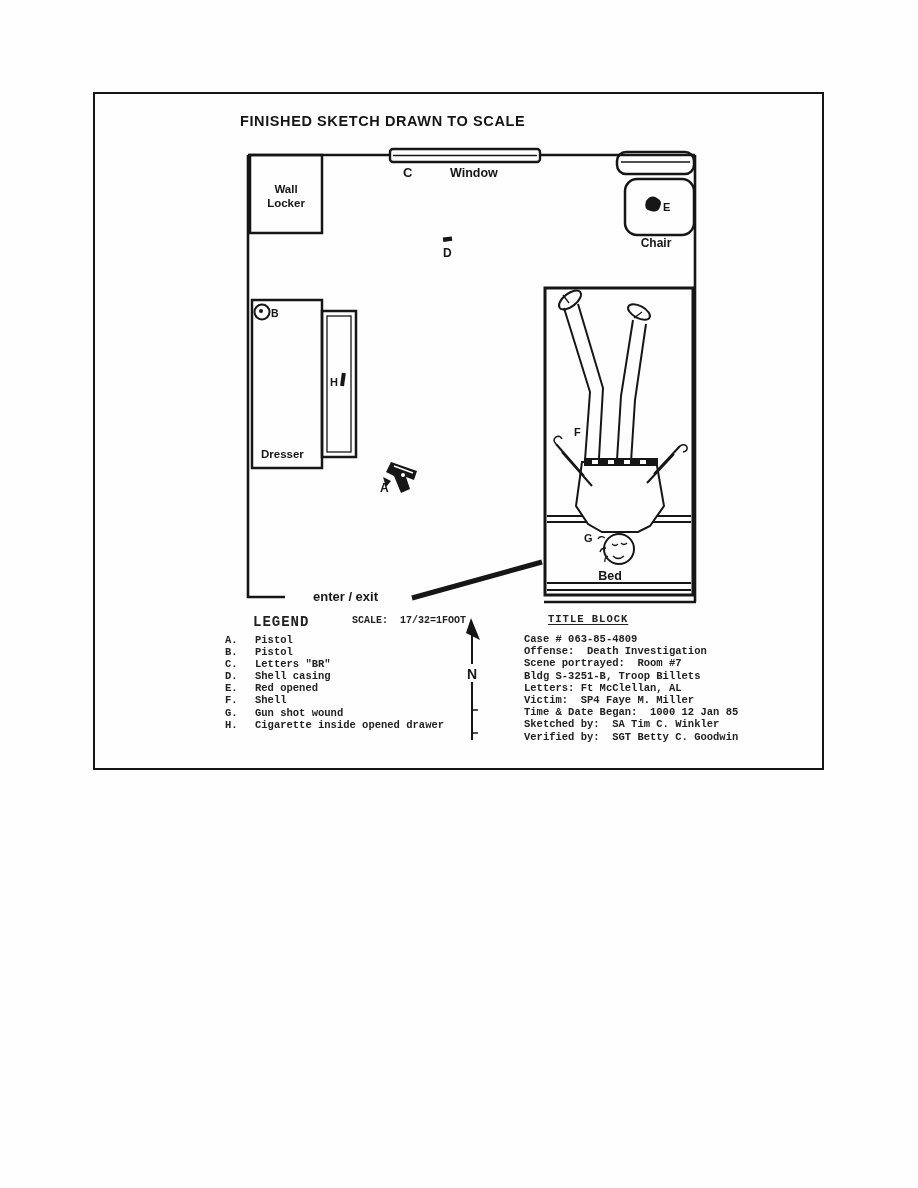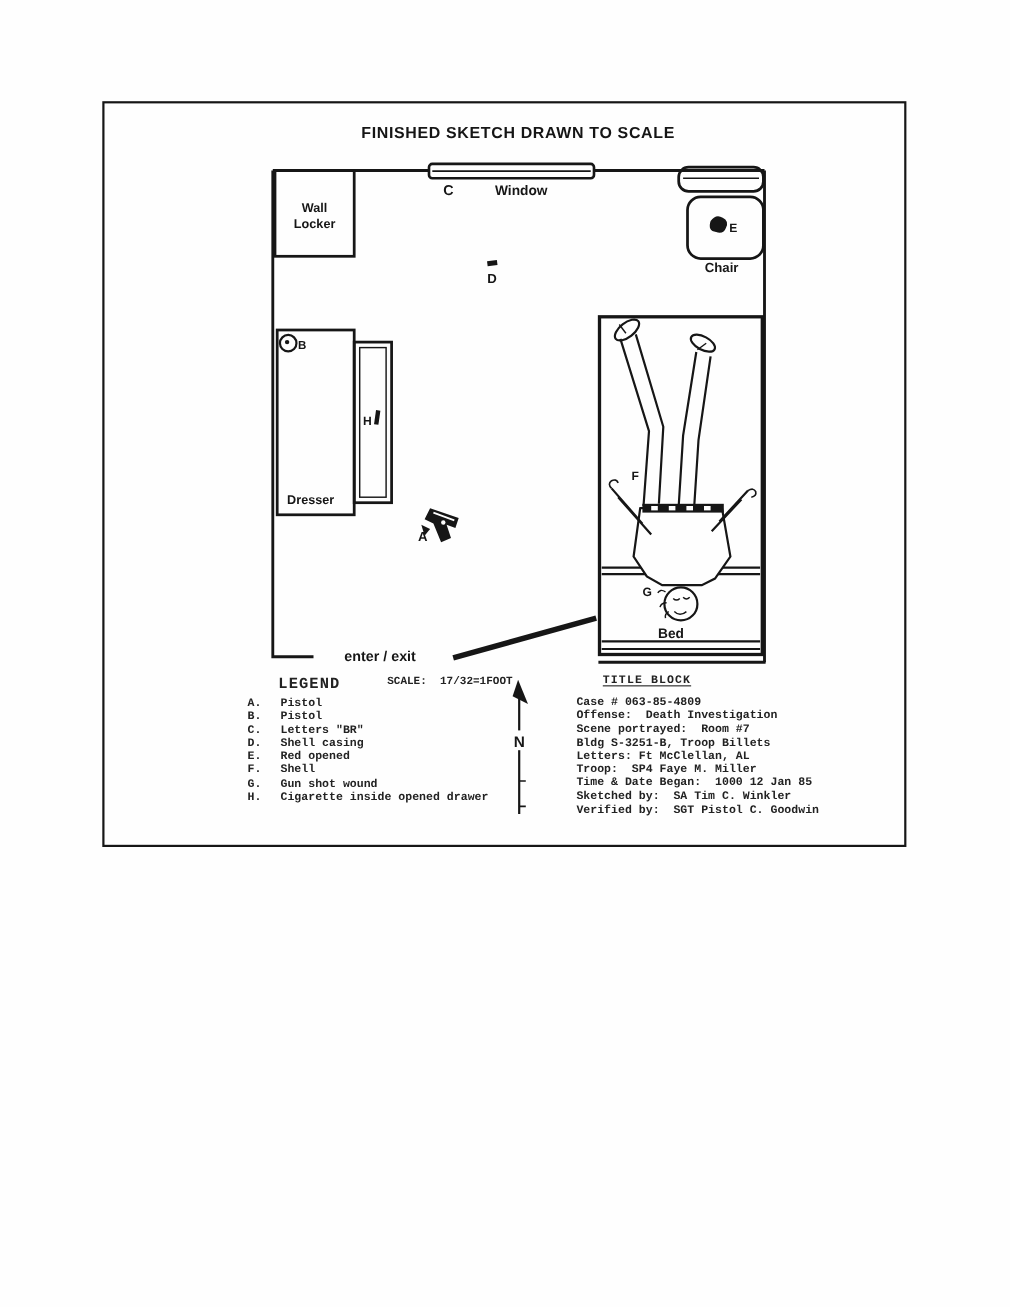--- a/index.html
+++ b/index.html
@@ -5,21 +5,21 @@
   html,body{margin:0;padding:0;background:#ffffff;}
   .page{
     position:relative;width:918px;height:1188px;background:#fefefe;overflow:hidden;
     font-family:"Liberation Sans", sans-serif;color:#1b1b1b;
   }
   .frame{
     position:absolute;left:93px;top:92px;width:727px;height:674px;
     border:2px solid #161616;background:#fefefe;
   }
   .doc-title{
-    position:absolute;left:240px;top:113px;width:462px;text-align:center;
+    position:absolute;left:240px;top:113px;width:462px;text-align:left;
     font-family:"Liberation Sans", sans-serif;font-weight:700;font-size:14.5px;
     letter-spacing:.6px;color:#151515;white-space:pre;
   }
   .room-svg{position:absolute;left:240px;top:140px;width:465px;height:470px;}
   .mono{font-family:"Liberation Mono","DejaVu Sans Mono",monospace;font-weight:700;color:#222;}
   .legend-head{
     position:absolute;left:253px;top:614px;font-size:14px;letter-spacing:1px;
     text-underline-offset:2px;white-space:pre;
   }
   .scale-note{position:absolute;left:352px;top:615px;font-size:10px;white-space:pre;}
@@ -190,19 +190,19 @@
     <text x="20" y="67" font-size="14" font-weight="700" text-anchor="middle" fill="#161616" style="font-family:'Liberation Sans',sans-serif">N</text>
   </svg>
 
   <div class="tb-head mono">TITLE BLOCK</div>
   <div class="tb-lines">
     <div class="tb-line mono">Case # 063-85-4809</div>
     <div class="tb-line mono">Offense:  Death Investigation</div>
     <div class="tb-line mono">Scene portrayed:  Room #7</div>
     <div class="tb-line mono">Bldg S-3251-B, Troop Billets</div>
     <div class="tb-line mono">Letters: Ft McClellan, AL</div>
-    <div class="tb-line mono">Troop:  SP4 Faye M. Miller</div>
+    <div class="tb-line mono">Victim:  SP4 Faye M. Miller</div>
     <div class="tb-line mono">Time &amp; Date Began:  1000 12 Jan 85</div>
     <div class="tb-line mono">Sketched by:  SA Tim C. Winkler</div>
-    <div class="tb-line mono">Verified by:  SGT Pistol C. Goodwin</div>
+    <div class="tb-line mono">Verified by:  SGT Betty C. Goodwin</div>
   </div>
 
 </div>
 
 </body></html>

